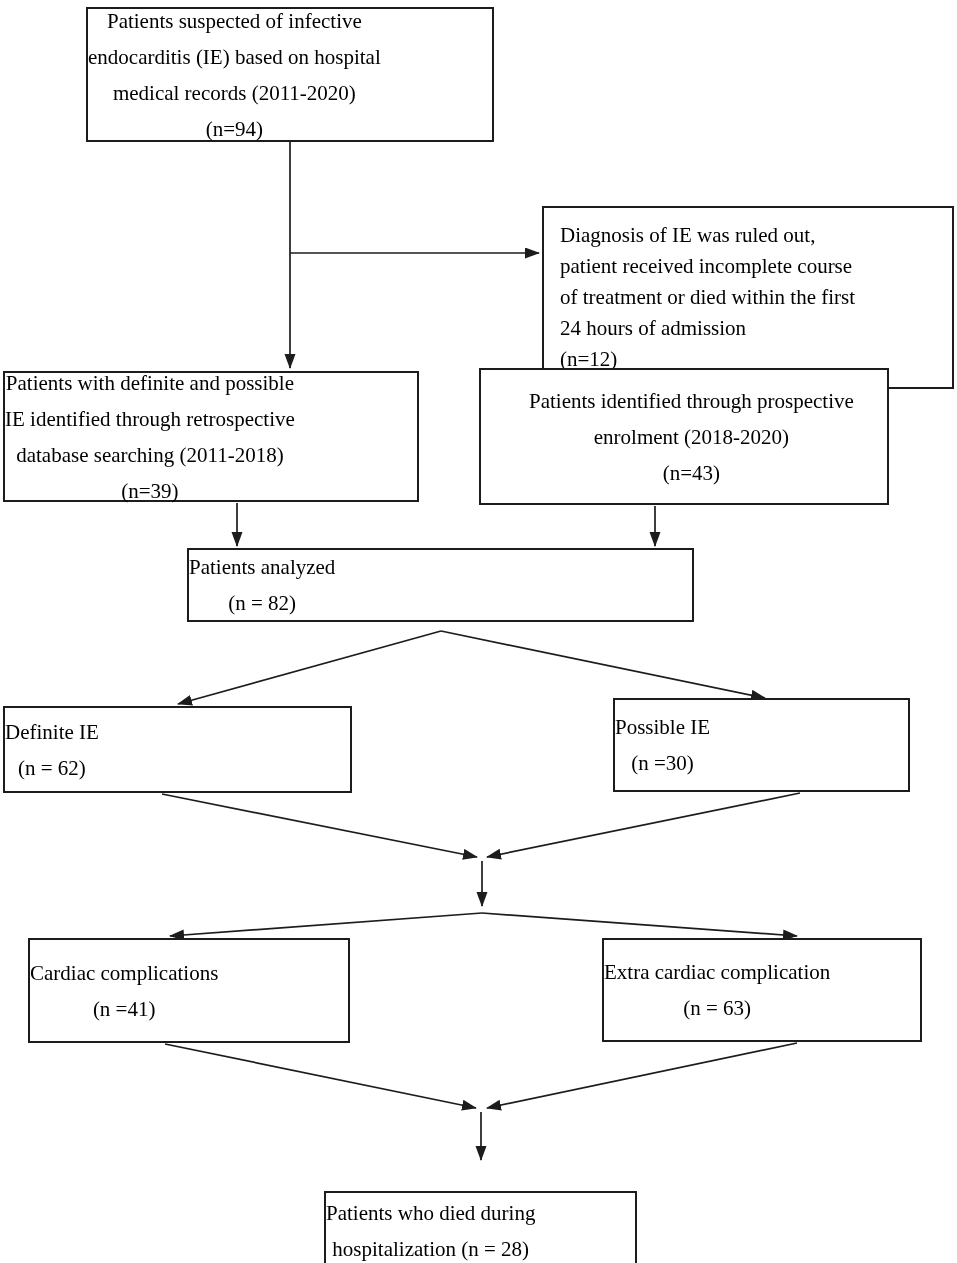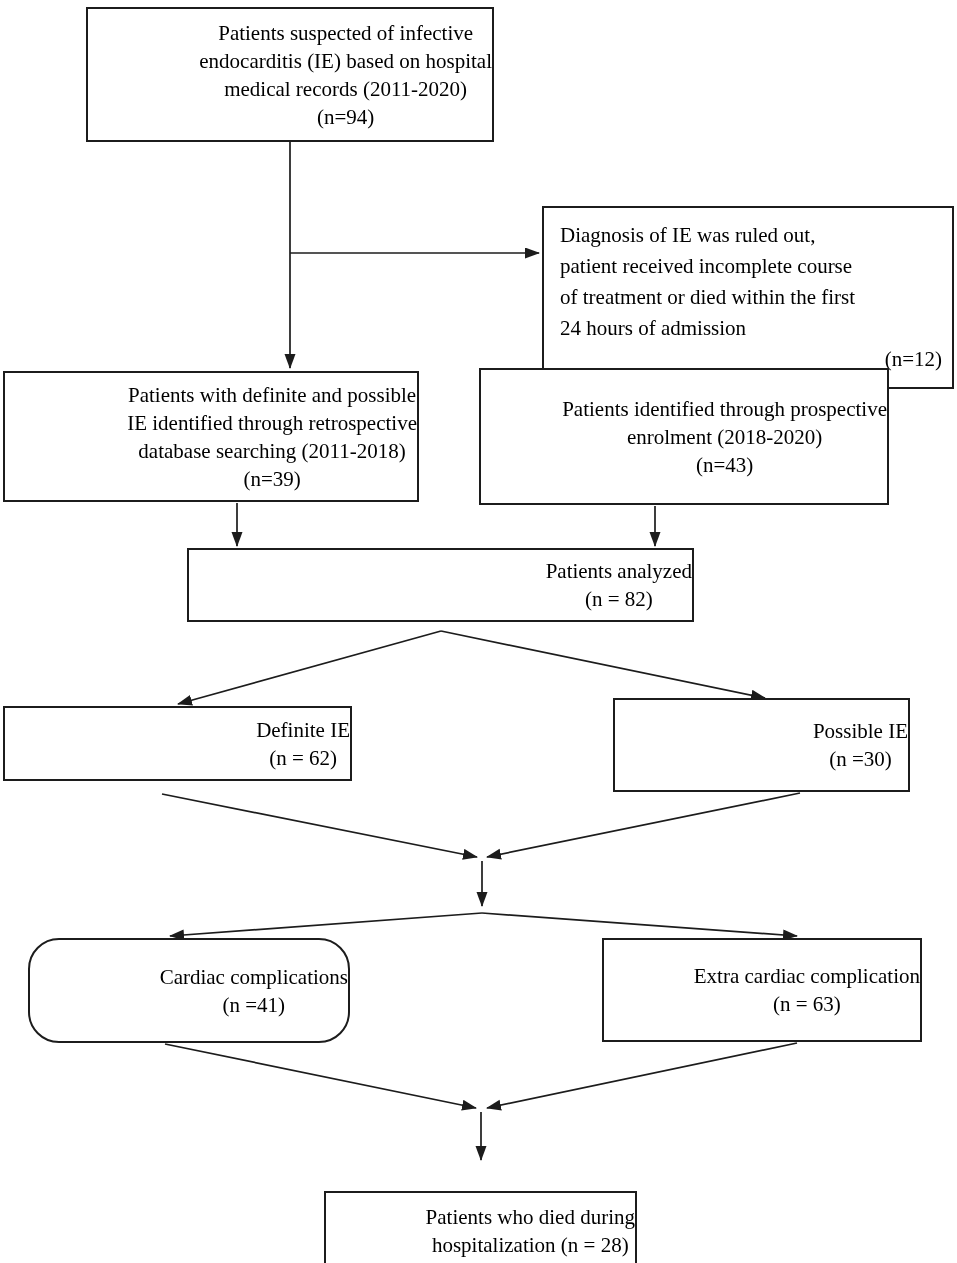--- a/index.html
+++ b/index.html
@@ -16,35 +16,35 @@
     left: 0; top: 0;
     width: 957px; height: 1263px;
   }
   .box {
     position: absolute;
     border: 2px solid #1c1c1c;
     background: #ffffff;
     display: flex;
     flex-direction: column;
     justify-content: center;
-    align-items: flex-end;
+    align-items: flex-start;
     box-sizing: border-box;
     text-align: center;
     font-size: 21px;
-    line-height: 28px;
+    line-height: 36px;
   }
   .box .txt { white-space: pre-line; }
   .box2 {
     align-items: stretch;
     text-align: left;
     padding: 6px 10px 6px 16px;
     line-height: 31px;
     margin-top: 48px;
   }
-  .box2 .cnt { text-align: right; white-space: pre-line; }
+  .box2 .cnt { text-align: left; white-space: pre-line; }
   svg line { stroke: #1c1c1c; stroke-width: 1.7; }
 </style>
 </head>
 <body>
 
 <div class="canvas">
 
   <svg class="arrows" viewBox="0 0 957 1263" xmlns="http://www.w3.org/2000/svg">
     <defs>
       <marker id="ah" markerUnits="userSpaceOnUse" markerWidth="16" markerHeight="12" refX="14" refY="5.5" orient="auto">
@@ -107,31 +107,31 @@
     <div class="txt">Patients identified through prospective
 enrolment (2018-2020)
 (n=43)</div>
   </div>
 
   <div class="box" style="left:187px; top:548px; width:507px; height:74px;">
     <div class="txt">Patients analyzed
 (n = 82)</div>
   </div>
 
-  <div class="box" style="left:3px; top:706px; width:349px; height:75px;">
+  <div class="box" style="left:3px; top:706px; width:349px; height:87px;">
     <div class="txt">Definite IE
 (n = 62)</div>
   </div>
 
   <div class="box" style="left:613px; top:698px; width:297px; height:94px;">
     <div class="txt">Possible IE
 (n =30)</div>
   </div>
 
-  <div class="box" style="left:28px; top:938px; width:322px; height:105px;border-radius:31px;">
+  <div class="box" style="left:28px; top:938px; width:322px; height:105px;">
     <div class="txt">Cardiac complications
 (n =41)</div>
   </div>
 
   <div class="box" style="left:602px; top:938px; width:320px; height:104px;">
     <div class="txt">Extra cardiac complication
 (n = 63)</div>
   </div>
 
   <div class="box" style="left:324px; top:1163px; width:313px; height:80px;margin-top:28px;">

